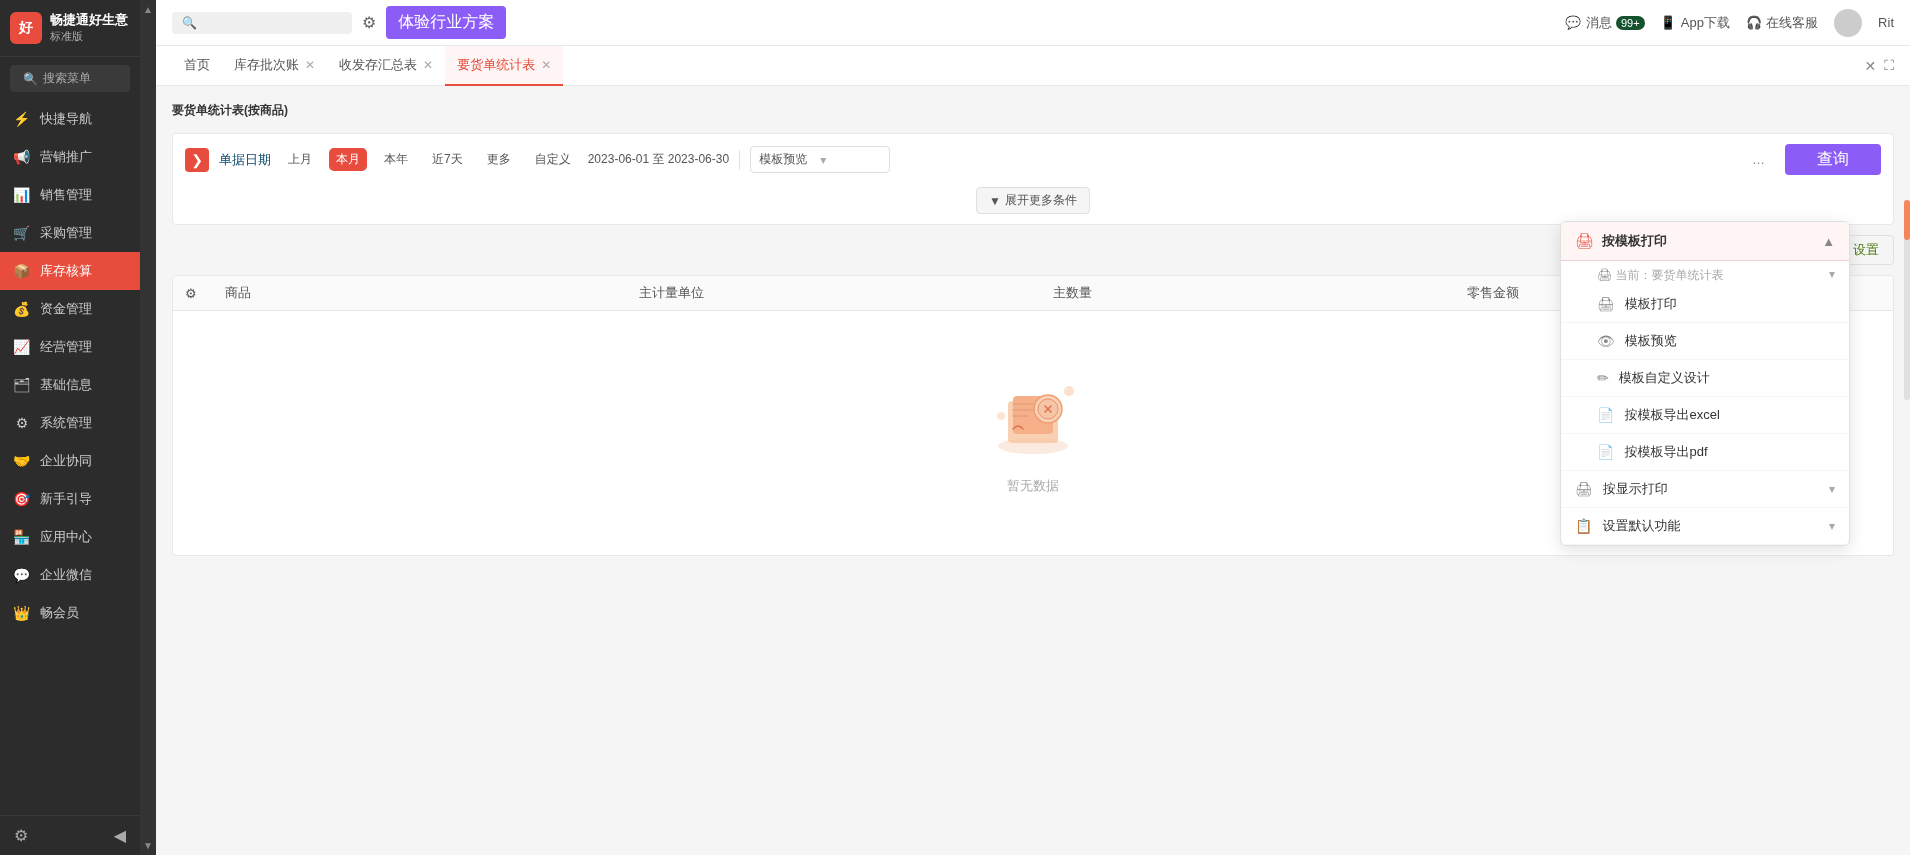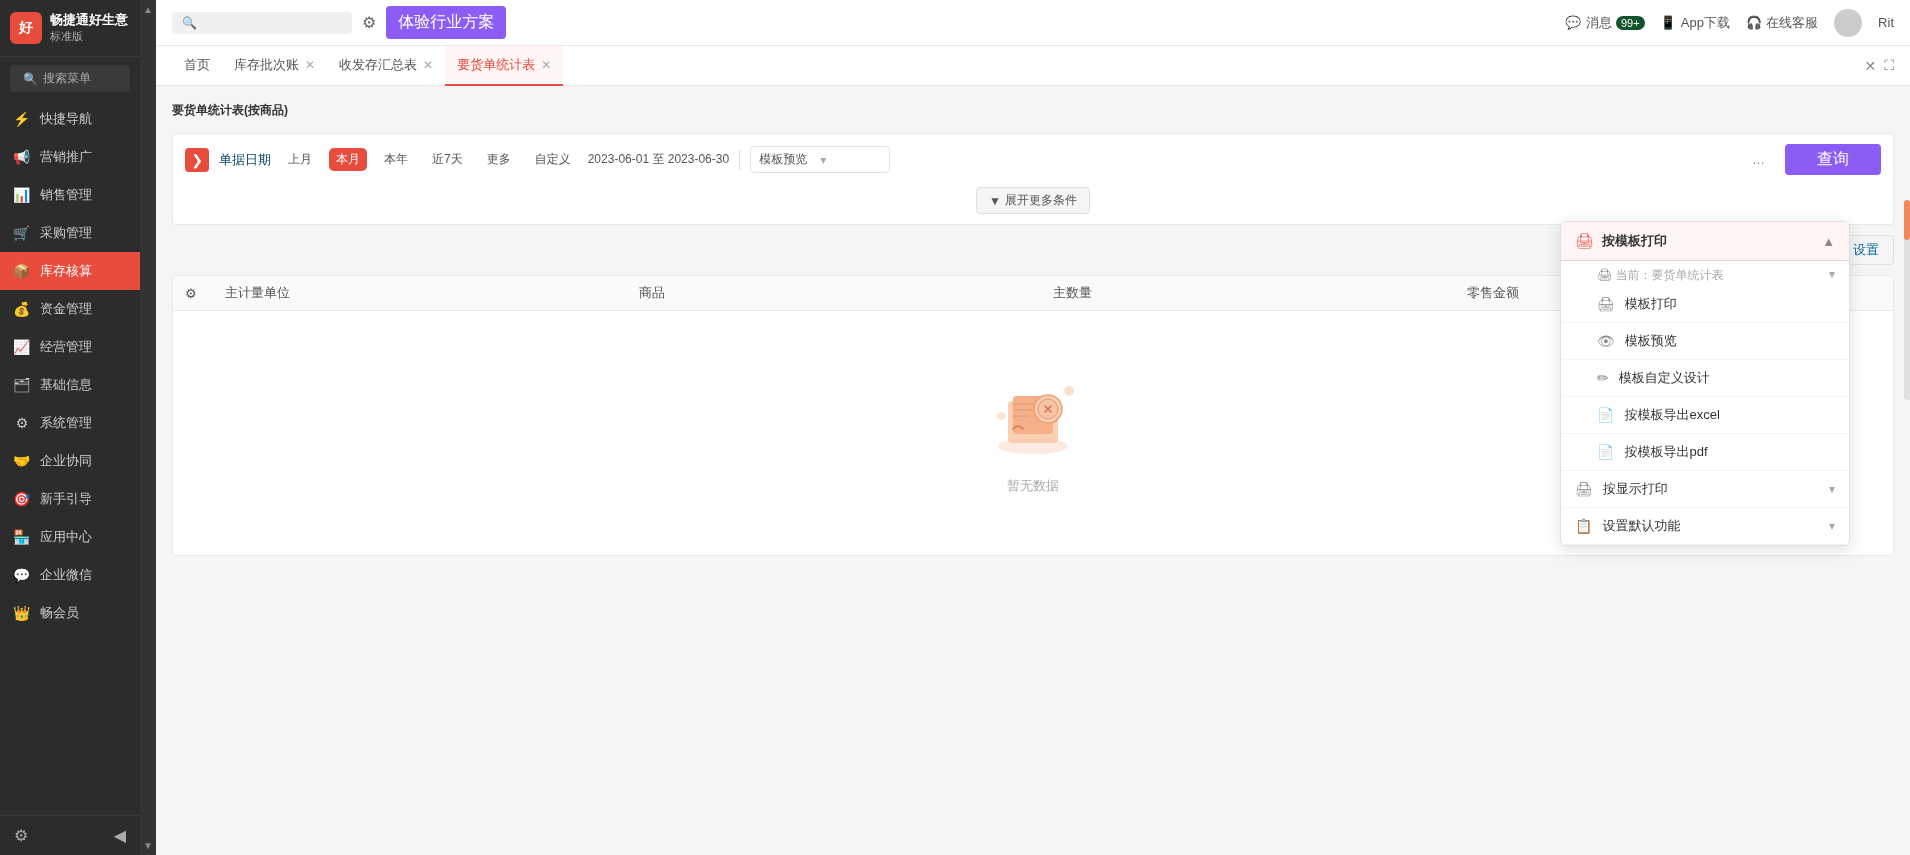--- a/index.html
+++ b/index.html
@@ -253,21 +253,21 @@
     .action-bar {
       display: flex;
       align-items: center;
       justify-content: flex-end;
       gap: 10px;
       margin-bottom: 10px;
     }
     .action-btn {
       display: flex; align-items: center; gap: 4px;
       border: none; background: none;
-      font-size: 13px; color: #0369a1; cursor: pointer;
+      font-size: 13px; color: #4d7c0f; cursor: pointer;
     }
     .action-btn.setting {
       border: 1px solid #e0e0e0;
       padding: 5px 14px;
       border-radius: 4px;
     }
 
     
     .table-container {
       background: #fff;
@@ -564,22 +564,22 @@
         <span>🔄</span>
         <span>刷新</span>
       </button>
       <span style="color:#888;cursor:pointer;">…</span>
       <button class="action-btn setting">设置</button>
     </div>
 
     <div class="table-container">
       <div class="table-header">
         <div class="th" style="flex:0 0 40px;">⚙</div>
+        <div class="th">商品</div>
         <div class="th">主计量单位</div>
-        <div class="th">商品</div>
         <div class="th">主数量</div>
         <div class="th">零售金额</div>
       </div>
 
       <div class="empty-state">
         <div class="empty-icon">
           <svg width="100" height="90" viewBox="0 0 100 90">
             <ellipse cx="50" cy="75" rx="35" ry="8" fill="#f8d5c0" opacity="0.5"></ellipse>
             <rect x="25" y="30" width="50" height="42" rx="4" fill="#f9c4a0" opacity="0.8"></rect>
             <rect x="30" y="25" width="40" height="38" rx="4" fill="#f5b08a"></rect>

